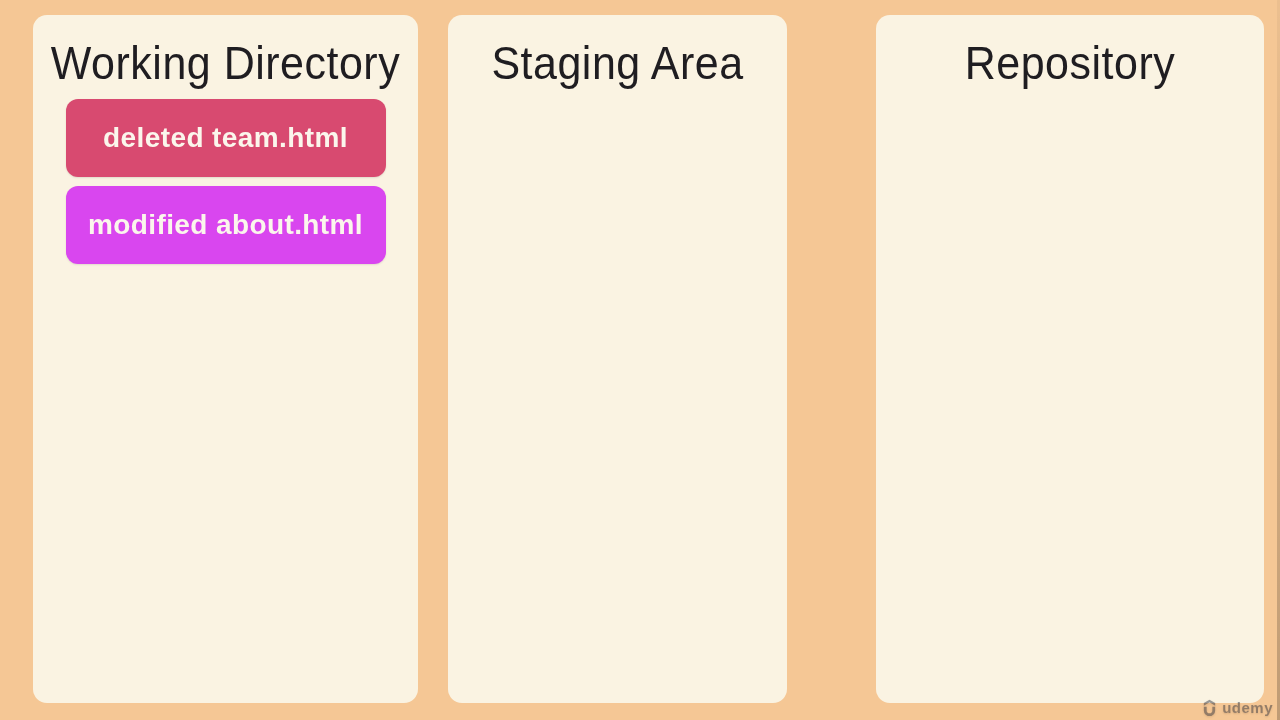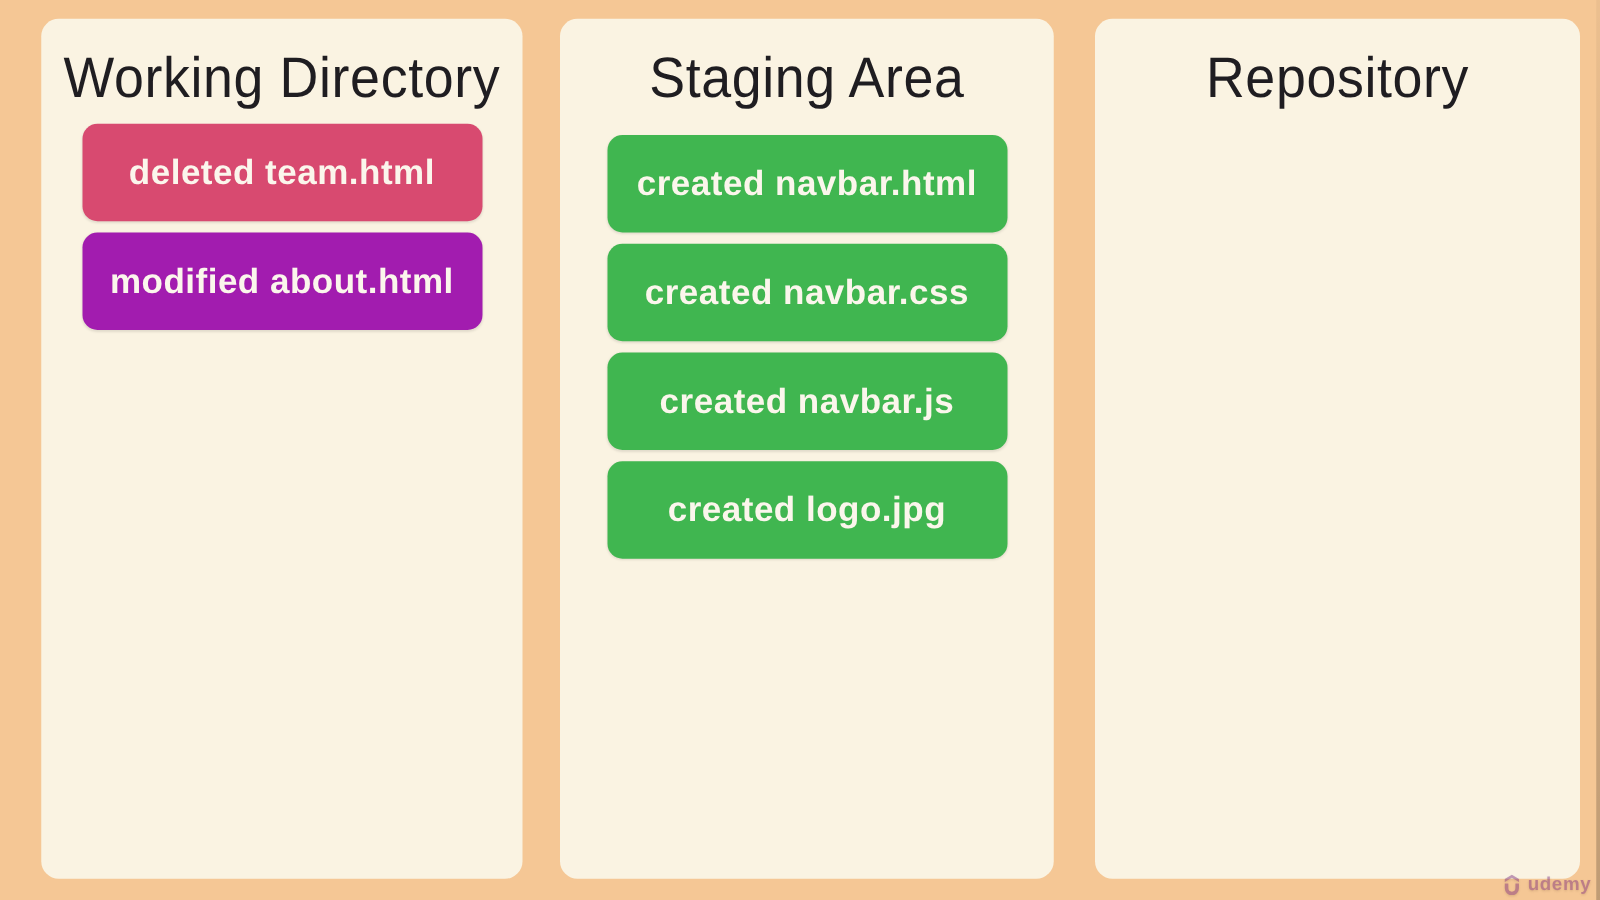--- a/index.html
+++ b/index.html
@@ -15,21 +15,21 @@
   }
   .column {
     position: absolute;
     top: 15px;
     height: 688px;
     background: var(--panel, #faf3e2);
     border-radius: 14px;
     box-sizing: border-box;
   }
   .col-0 { left: 10px;  width: 385px; margin-left: 23px; }
-  .col-1 { left: 448px; width: 395px; }
+  .col-1 { left: 448px; width: 339px; }
   .col-2 { left: 876px; width: 388px; }
   .col-title {
     margin: 0;
     padding-top: 21px;
     text-align: center;
     font-size: 43px;
     font-weight: 400;
     line-height: 48px;
     letter-spacing: 0.5px;
     color: var(--title, #1f1d21);
@@ -53,21 +53,21 @@
     color: var(--itemtext, #fbf6ec);
     box-shadow: 0 1px 2px rgba(0,0,0,0.10);
   }
   .watermark {
     position: absolute;
     right: 7px; bottom: 4px;
     display: flex;
     align-items: center;
     gap: 4px;
     opacity: 0.42;
-    color: #701a75;
+    color: #0f172a;
   }
   .watermark .brand {
     font-size: 15px;
     font-weight: 700;
     letter-spacing: 0.5px;
     text-shadow: 0 1px 2px rgba(90,60,30,0.45);
   }
   .wm-logo { display: block; filter: drop-shadow(0 1px 1px rgba(90,60,30,0.4)); }
   .edge-artifact {
     position: absolute;
@@ -79,32 +79,26 @@
 </style>
 </head>
 <body>
 
 <div class="stage" style="--bg: #f5c795; --panel: #faf3e2; --title: #1f1d21; --itemtext: #fbf6ec;">
 
   <section class="column col-0">
     <h1 class="col-title">Working Directory</h1>
     <div class="items">
         <div class="item" style="background: rgb(216, 74, 112);">deleted team.html</div>
-        <div class="item" style="background: #a21caf; text-align: right;">modified about.html</div>
+        <div class="item" style="background: #d946ef; text-align: right;">modified about.html</div>
       </div>
   </section>
 
   <section class="column col-1">
     <h1 class="col-title">Staging Area</h1>
-    <div class="items">
-        <div class="item" style="background: rgb(64, 182, 80);">created navbar.html</div>
-        <div class="item" style="background: rgb(64, 182, 80);">created navbar.css</div>
-        <div class="item" style="background: rgb(64, 182, 80);">created navbar.js</div>
-        <div class="item" style="background: rgb(64, 182, 80);">created logo.jpg</div>
-      </div>
   </section>
 
   <section class="column col-2">
     <h1 class="col-title">Repository</h1>
     <div class="items"></div>
   </section>
 
   <div class="watermark">
     <svg class="wm-logo" width="17" height="17" viewBox="0 0 24 24" fill="currentColor" aria-hidden="true">
       <path d="M12 1 L4 5.8 L4 9.4 L12 4.6 L20 9.4 L20 5.8 Z"></path>

